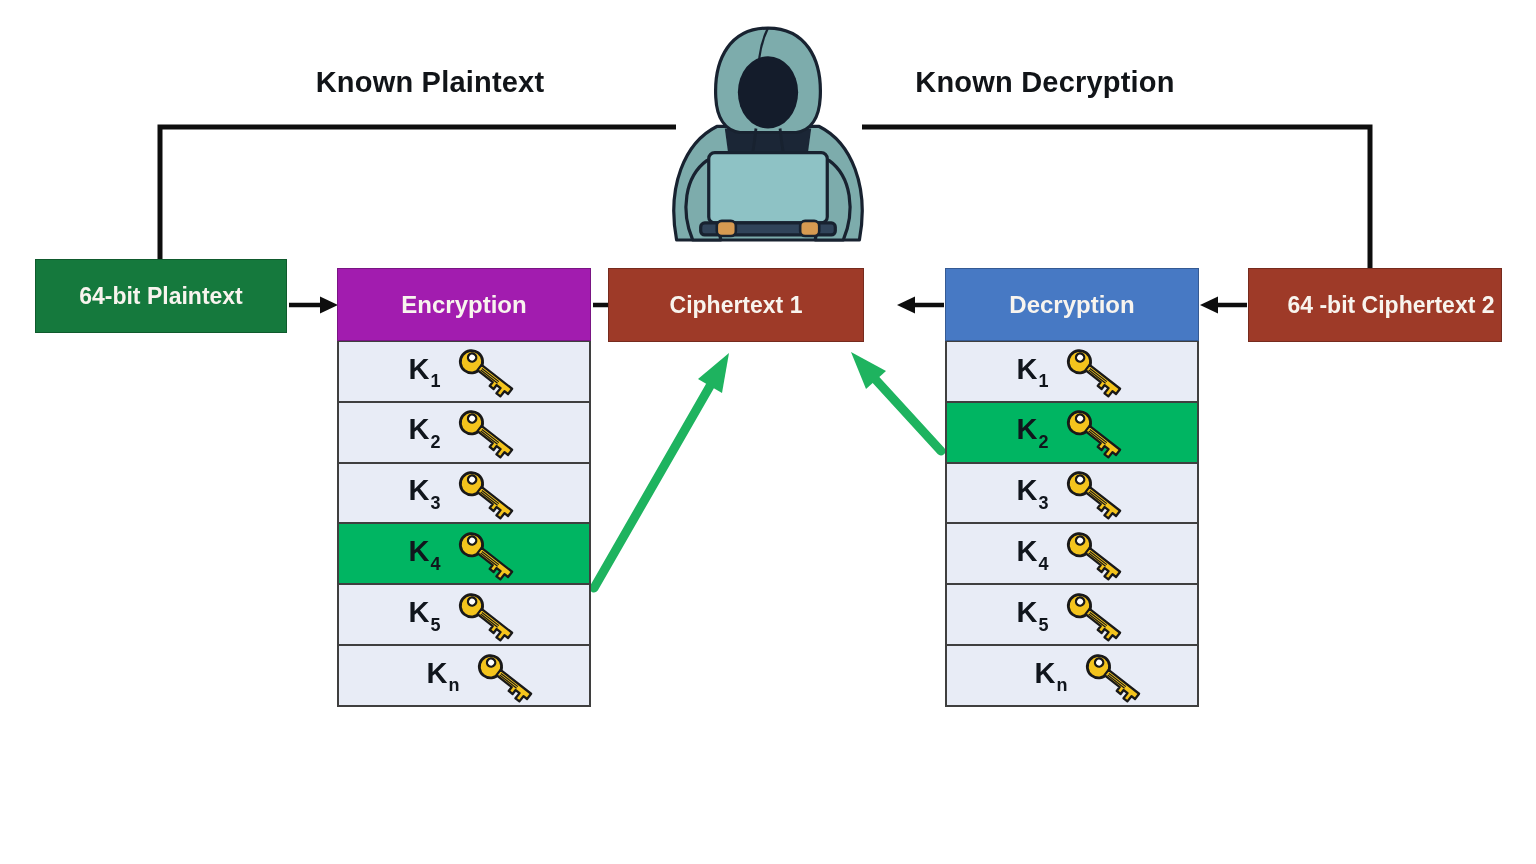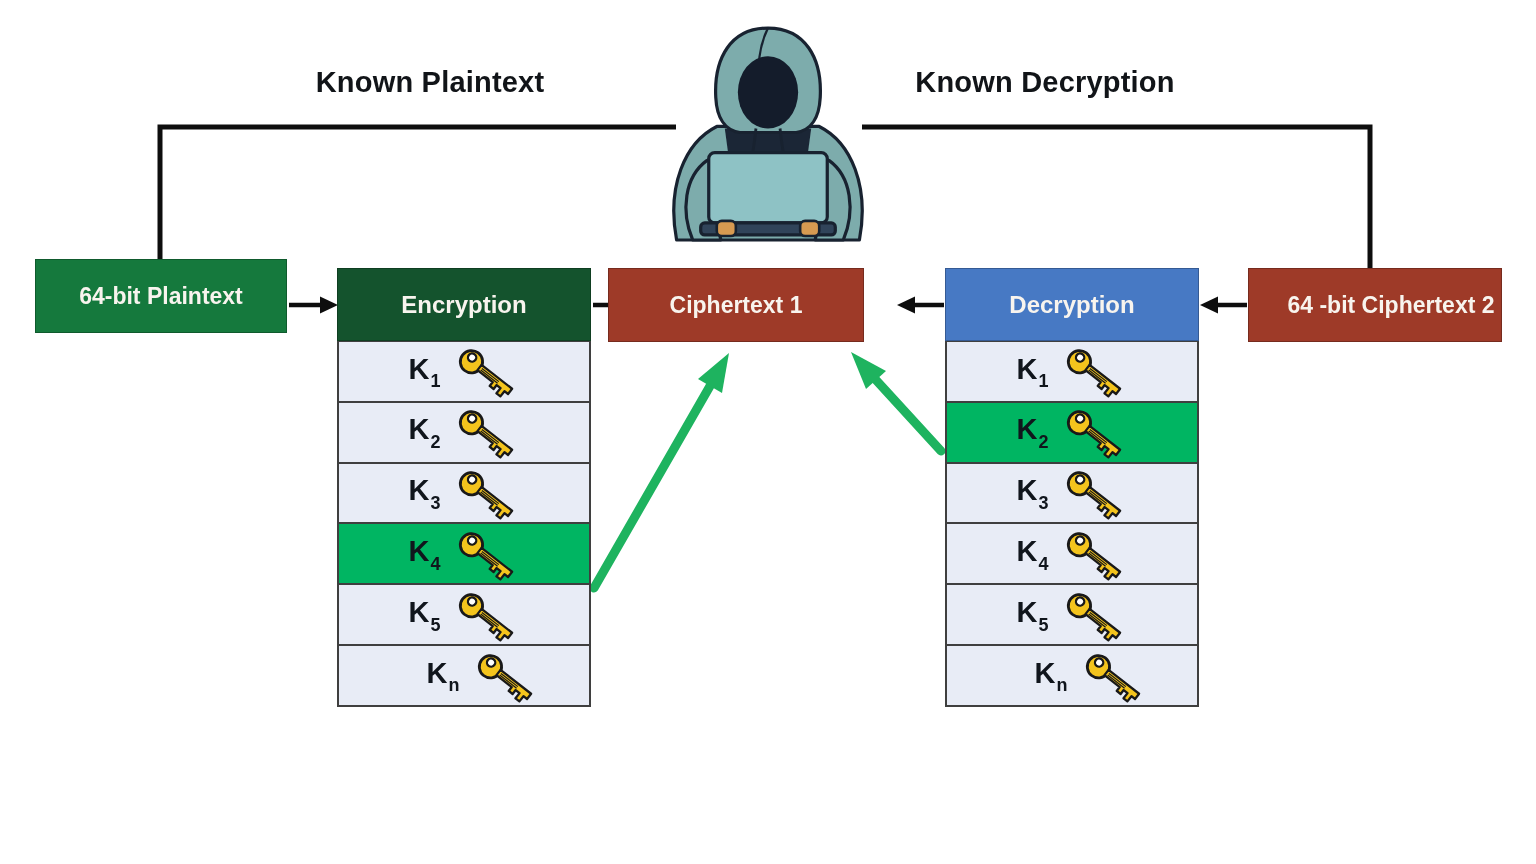--- a/index.html
+++ b/index.html
@@ -139,21 +139,21 @@
     <span>64-bit Plaintext</span>
   </div>
   <div class="node-box box-ciphertext1" style="background: rgb(158, 58, 40);">
     <span>Ciphertext 1</span>
   </div>
   <div class="node-box box-ciphertext2" style="background: rgb(158, 58, 40);">
     <span>64 -bit Ciphertext 2</span>
   </div>
 
   <div class="key-column col-encryption">
-    <div class="col-header" style="background: #14532d;">
+    <div class="col-header" style="background: #a21caf;">
       <span>Encryption</span>
     </div>
     <div class="key-rows">
         <div class="key-row">
           <span class="key-label">K<sub>1</sub></span>
           <svg class="key-svg" width="66" height="36" viewBox="0 0 80 36">
     <circle cx="17" cy="18" r="13.5" fill="var(--key-gold)" stroke="var(--key-outline)" stroke-width="3.4"></circle>
     <circle cx="14.5" cy="13.5" r="5" fill="#ffffff" stroke="var(--key-outline)" stroke-width="2.8"></circle>
     <path d="M29,13.5 H76 V21.5 H70.5 V29.5 H64.5 V21.5 H58.5 V27.5 H52.5 V21.5 H29 Z" fill="var(--key-gold)" stroke="var(--key-outline)" stroke-width="2.8" stroke-linejoin="round"></path>
     <path d="M32,16.6 H58 M32,19 H58" stroke="var(--key-outline)" stroke-width="1.4" fill="none"></path>

